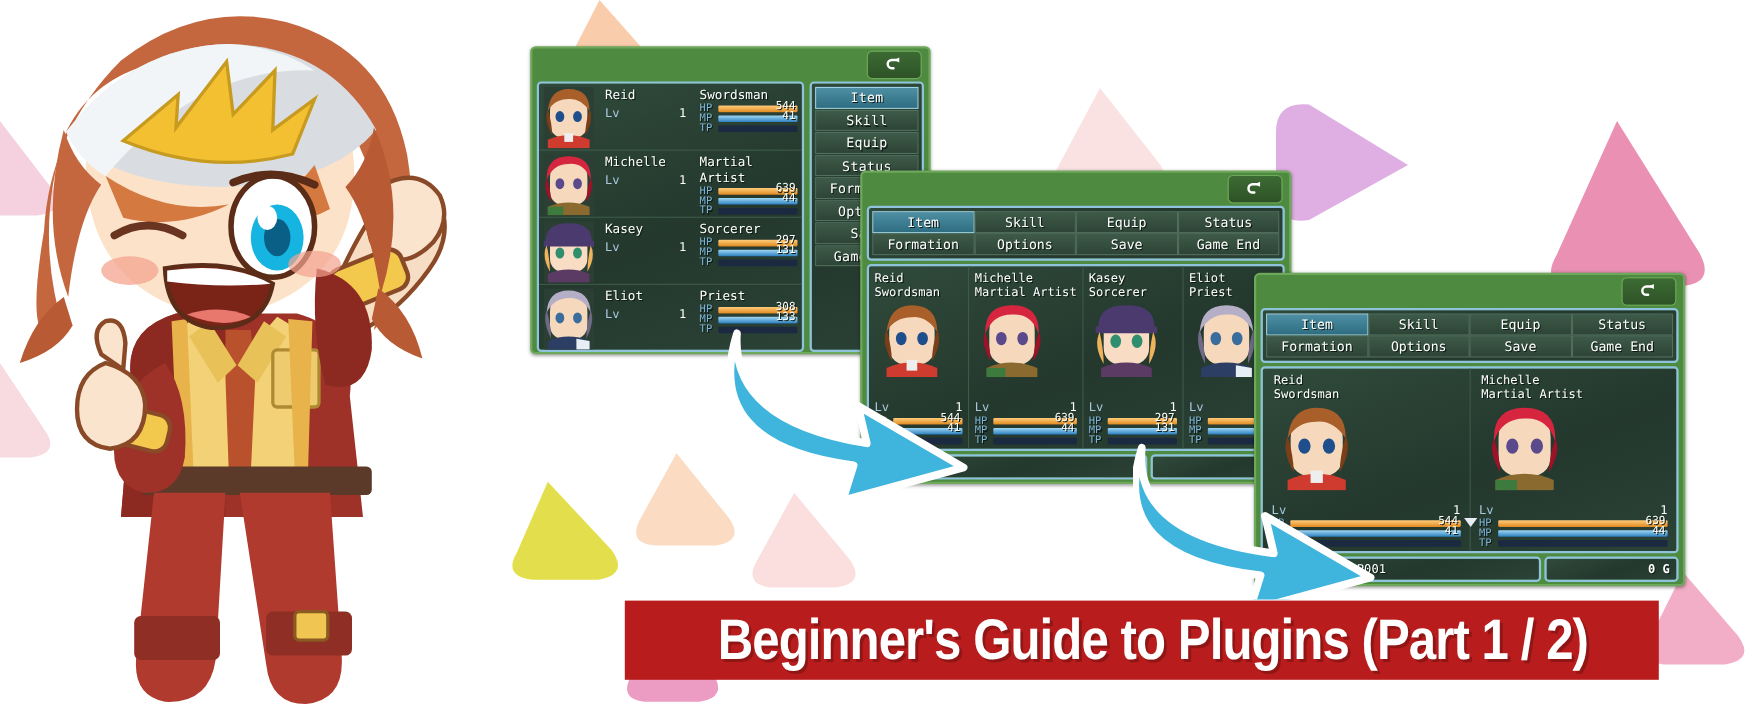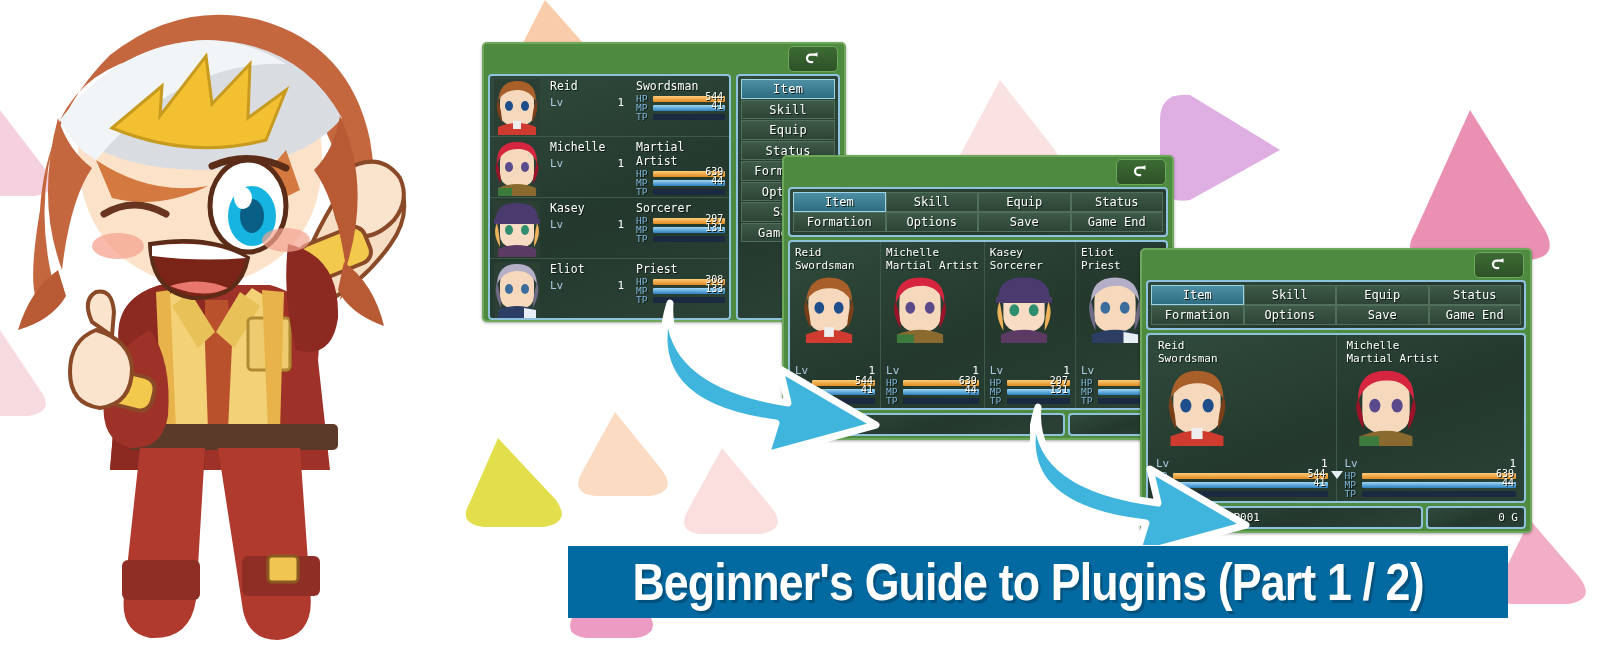--- a/index.html
+++ b/index.html
@@ -86,31 +86,31 @@
   
   .vparty{ display:flex; }
   .vcell{ flex:1; padding:4px 5px; border-right:1px solid #3d5a49; position:relative;}
   .vcell:last-child{ border-right:none; }
   .vname{ font-size:11px; text-shadow:1px 1px 0 #0d1a12; white-space:nowrap;}
   .vclass{ font-size:11px; text-shadow:1px 1px 0 #0d1a12; white-space:nowrap;}
   .vface{ width:68px;height:68px;margin:3px 0 0 0; overflow:hidden; position:relative;}
 
   .goldbar{ display:flex; gap:3px; margin-top:3px; }
   .locbox{ flex:1; }
-  .goldbox{ width:100px; text-align:right; }
+  .goldbox{ width:122px; text-align:right;font-weight:bold; }
   .barbox{ font-size:11px; padding:3px 6px; text-shadow:1px 1px 0 #0d1a12; }
 
   
   .arrowsvg{ position:absolute; pointer-events:none; }
 
   
   #banner{
     position:absolute;
-    background:#0369a1;
-    display:flex; align-items:center; justify-content:flex-start;
+    background:#b91c1c;
+    display:flex; align-items:center; justify-content:flex-end;
   }
   #banner span{
     font-family:"Liberation Sans", sans-serif;
     font-weight:bold;
     color:#ffffff;
     font-size:52px;
     letter-spacing:-1px;
     transform:scaleX(.86);
     white-space:nowrap;
     text-shadow:3px 3px 0 rgba(0,0,0,.22);

